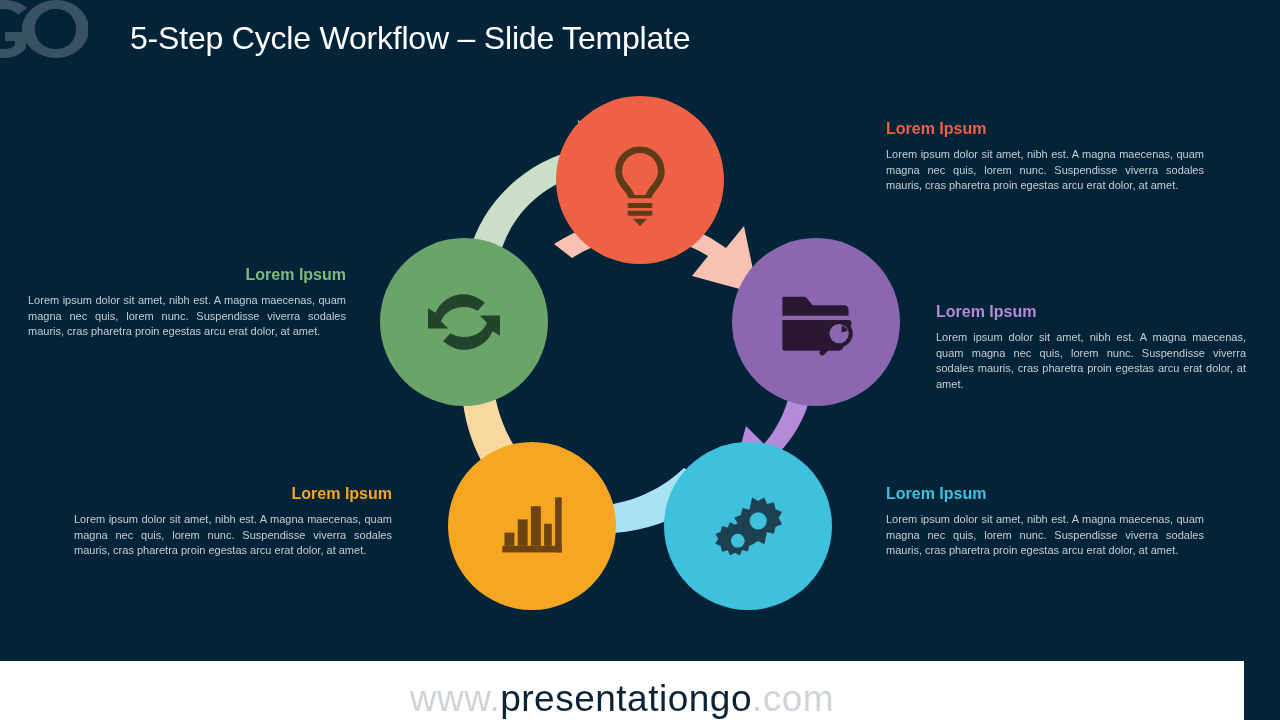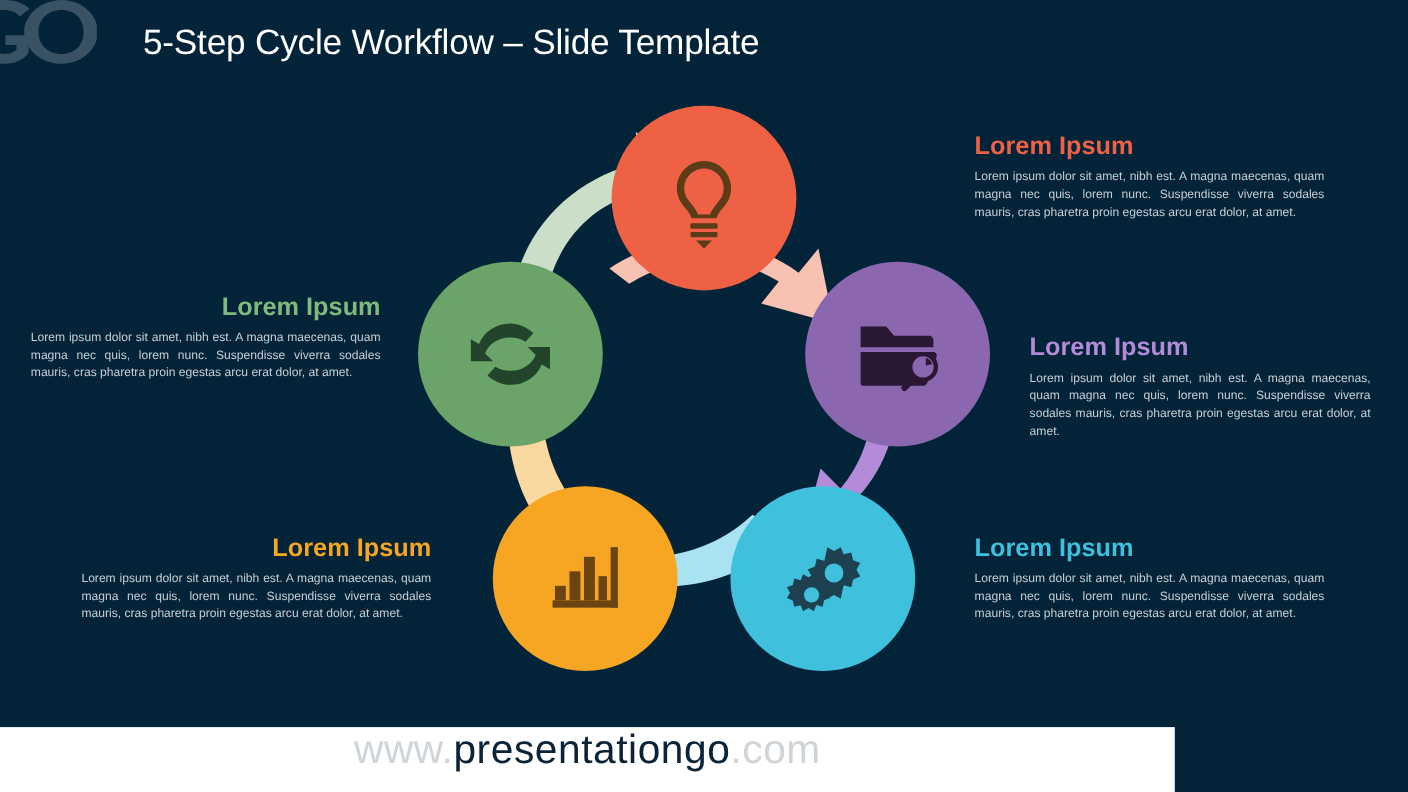--- a/index.html
+++ b/index.html
@@ -35,21 +35,21 @@
     color: #ffffff;
     letter-spacing: -0.2px;
     white-space: nowrap;
     margin-left: 36px;
   }
   
   .tblock { position: absolute; width: 320px; }
   .tblock.right { text-align: left; }
   .tblock.left  { text-align: right; }
   .theading {
-    font-size: 23px;
+    font-size: 16px;
     font-weight: bold;
     line-height: 1.1;
     margin-bottom: 9px;
   }
   .tbody {
     font-size: 11px;
     line-height: 1.45;
     color: #c6ced4;
     text-align: justify;
     text-justify: inter-word;
@@ -67,24 +67,24 @@
     position: absolute;
     left: 368px; top: 96px;
     width: 544px; height: 544px;
   }
   #diagram svg { display: block; width: 544px; height: 544px; }
 
   
   #footer {
     position: absolute;
     left: 0; top: 661px;
-    width: 1068px; height: 59px;
+    width: 1244px; height: 59px;
     background: #ffffff;
     display: flex;
-    align-items: flex-start;
+    align-items: flex-end;
     justify-content: center;
   }
   #footer-text {
     font-size: 37px;
     font-weight: 300;
     letter-spacing: 0.5px;
     white-space: nowrap;
   }
   .fw-dim  { color: #cfd4d8; }
   .fw-main { color: #0b2337; font-weight: 400; }

